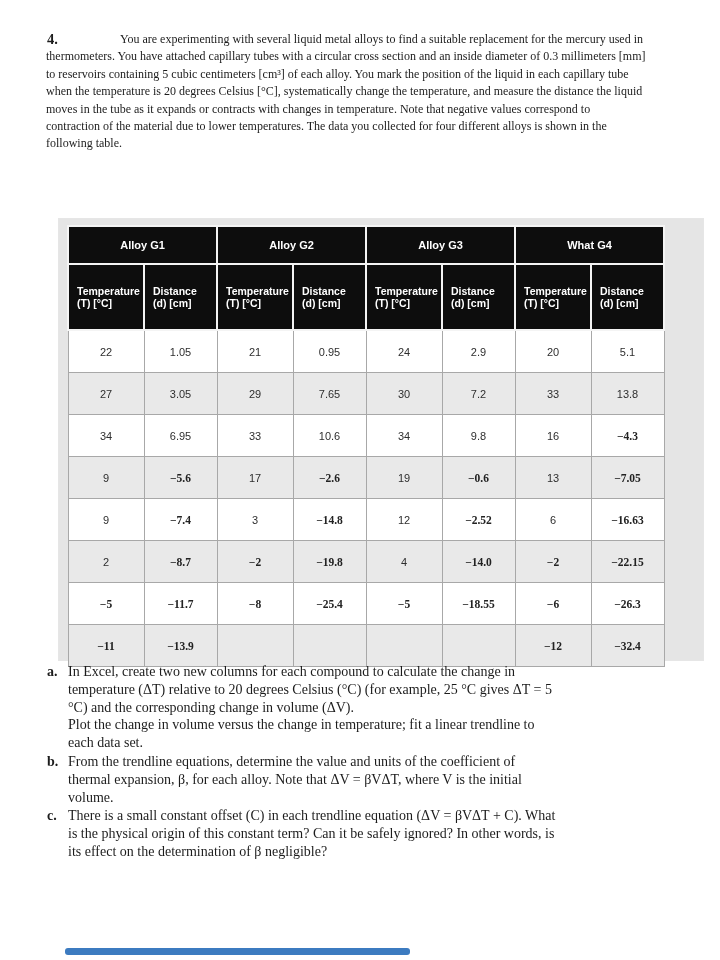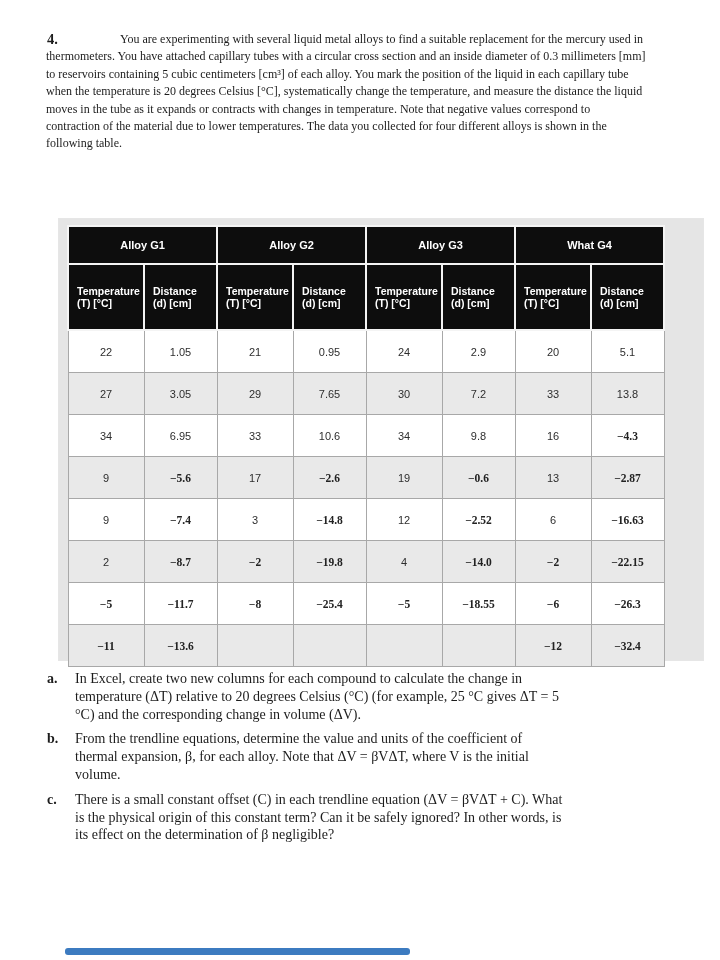--- a/index.html
+++ b/index.html
@@ -54,21 +54,21 @@
     font-weight:bold; font-size:11.5px; color:#222;
   }
 
   
   .questions {
     position:absolute; left:47px; top:663px; width:520px;
     font-size:14px; line-height:17.8px;
   }
   .question { position:relative; padding-left:21px; margin:0 0 1px 0; }
   .qlabel { position:absolute; left:0; top:0; font-weight:bold; }
-  .question p { margin:7px; width:490px; }
+  .question p { margin:0; width:490px; }
 
   
   .scroll-progress {
     position:absolute; left:65px; top:948px; width:345px; height:7px;
     background:#3c7bc0; border-radius:3px;
   }
 </style>
 </head>
 <body>
 
@@ -161,21 +161,21 @@
           <td class="neg">−4.3</td>
         </tr>
         <tr class="alt">
           <td>9</td>
           <td class="neg">−5.6</td>
           <td>17</td>
           <td class="neg">−2.6</td>
           <td>19</td>
           <td class="neg">−0.6</td>
           <td>13</td>
-          <td class="neg">−2.87</td>
+          <td class="neg">−7.05</td>
         </tr>
         <tr>
           <td>9</td>
           <td class="neg">−7.4</td>
           <td>3</td>
           <td class="neg">−14.8</td>
           <td>12</td>
           <td class="neg">−2.52</td>
           <td>6</td>
           <td class="neg">−16.63</td>
@@ -195,36 +195,37 @@
           <td class="neg">−11.7</td>
           <td class="neg">−8</td>
           <td class="neg">−25.4</td>
           <td class="neg">−5</td>
           <td class="neg">−18.55</td>
           <td class="neg">−6</td>
           <td class="neg">−26.3</td>
         </tr>
         <tr class="alt">
           <td class="neg">−11</td>
-          <td class="neg">−13.6</td>
+          <td class="neg">−13.9</td>
           <td></td>
           <td></td>
           <td></td>
           <td></td>
           <td class="neg">−12</td>
           <td class="neg">−32.4</td>
         </tr>
       </tbody>
   </table>
 </div>
 
 <div class="questions">
   <div class="question">
     <span class="qlabel">a.</span>
     <p>In Excel, create two new columns for each compound to calculate the change in temperature (ΔT) relative to 20 degrees Celsius (°C) (for example, 25 °C gives ΔT = 5 °C) and the corresponding change in volume (ΔV).</p>
+    <p>Plot the change in volume versus the change in temperature; fit a linear trendline to each data set.</p>
   </div>
   <div class="question">
     <span class="qlabel">b.</span>
     <p>From the trendline equations, determine the value and units of the coefficient of thermal expansion, β, for each alloy. Note that ΔV = βVΔT, where V is the initial volume.</p>
   </div>
   <div class="question">
     <span class="qlabel">c.</span>
     <p>There is a small constant offset (C) in each trendline equation (ΔV = βVΔT + C). What is the physical origin of this constant term? Can it be safely ignored? In other words, is its effect on the determination of β negligible?</p>
   </div>
 </div>

